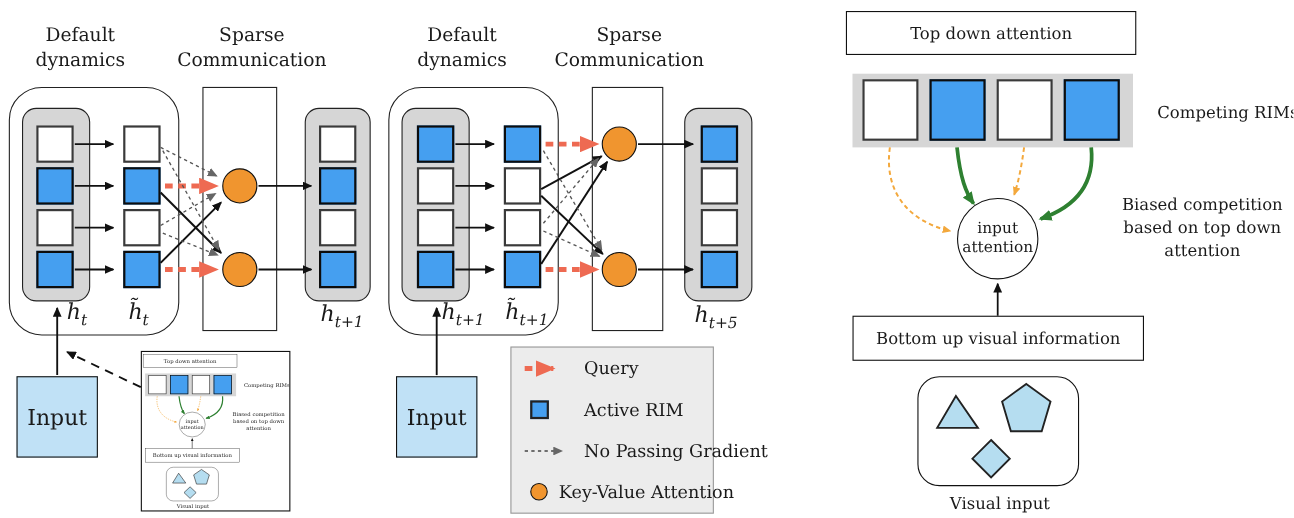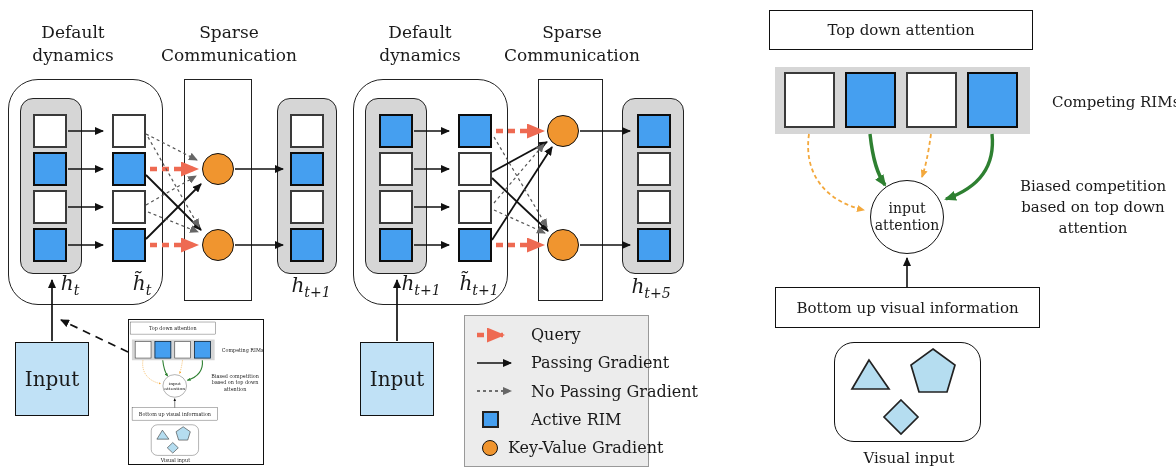--- a/index.html
+++ b/index.html
@@ -105,21 +105,21 @@
     <div class="grayrect" style="left:277px;top:98px;width:60px;height:176px"></div>
     <div class="rimcol" style="left:290px;top:114px">
       <div class="rim off"></div>
         <div class="rim on"></div>
       <div class="rim off"></div>
         <div class="rim on"></div>
     </div>
 
     <div class="hlabel" style="left:70px;top:271px">
       <span>h</span><sub>t</sub></div>
-    <div class="hlabel" style="left:142px;top:271px">
+    <div class="hlabel" style="left:126px;top:271px">
       <span>h̃</span><sub>t</sub></div>
     <div class="hlabel" style="left:311px;top:273px">
       <span>h</span><sub>t+1</sub></div>
 
     <div class="inputbox" style="left:15px;top:342px">
       <span>Input</span>
       </div>
   </div>
 
   <div class="ts" style="left:345px">
@@ -175,45 +175,37 @@
     <div class="lgrow">
       <span class="gl">
         <svg width="46" height="16">
             <line x1="2" y1="8" x2="28" y2="8" style="stroke:var(--query-arrow)" stroke-width="4.5" stroke-dasharray="7 5" marker-end="url(#mR)"></line>
           </svg>
         </span>
       <span class="lb">Query</span>
     </div>
     <div class="lgrow">
       <span class="gl">
-        <svg width="46" height="12">
-            <line x1="2" y1="6" x2="36" y2="6" stroke="#111" stroke-width="1.6" marker-end="url(#mA)"></line>
-          </svg>
+          <span class="sq on"></span>
         </span>
-      <span class="lb">Passing Gradient</span>
+      <span class="lb">Active RIM</span>
     </div>
     <div class="lgrow">
       <span class="gl">
         <svg width="46" height="12">
             <line x1="2" y1="6" x2="36" y2="6" stroke="#444" stroke-width="1.4" stroke-dasharray="3 3" marker-end="url(#mG)"></line>
           </svg>
         </span>
       <span class="lb">No Passing Gradient</span>
     </div>
     <div class="lgrow">
       <span class="gl">
-          <span class="sq on"></span>
-        </span>
-      <span class="lb">Active RIM</span>
-    </div>
-    <div class="lgrow">
-      <span class="gl">
           <span class="dot"></span>
         </span>
-      <span class="lb">Key-Value Gradient</span>
+      <span class="lb">Key-Value Attention</span>
     </div>
   </div>
 
   <div class="workspace" style="left:766px;top:4px">
     <div class="ws-box" style="left:3px;top:6px;width:264px;height:40px">
       <span>Top down attention</span>
       </div>
     <div class="ws-strip"></div>
     <div>
       <div class="ws-rim off" style="left:18px"></div>

